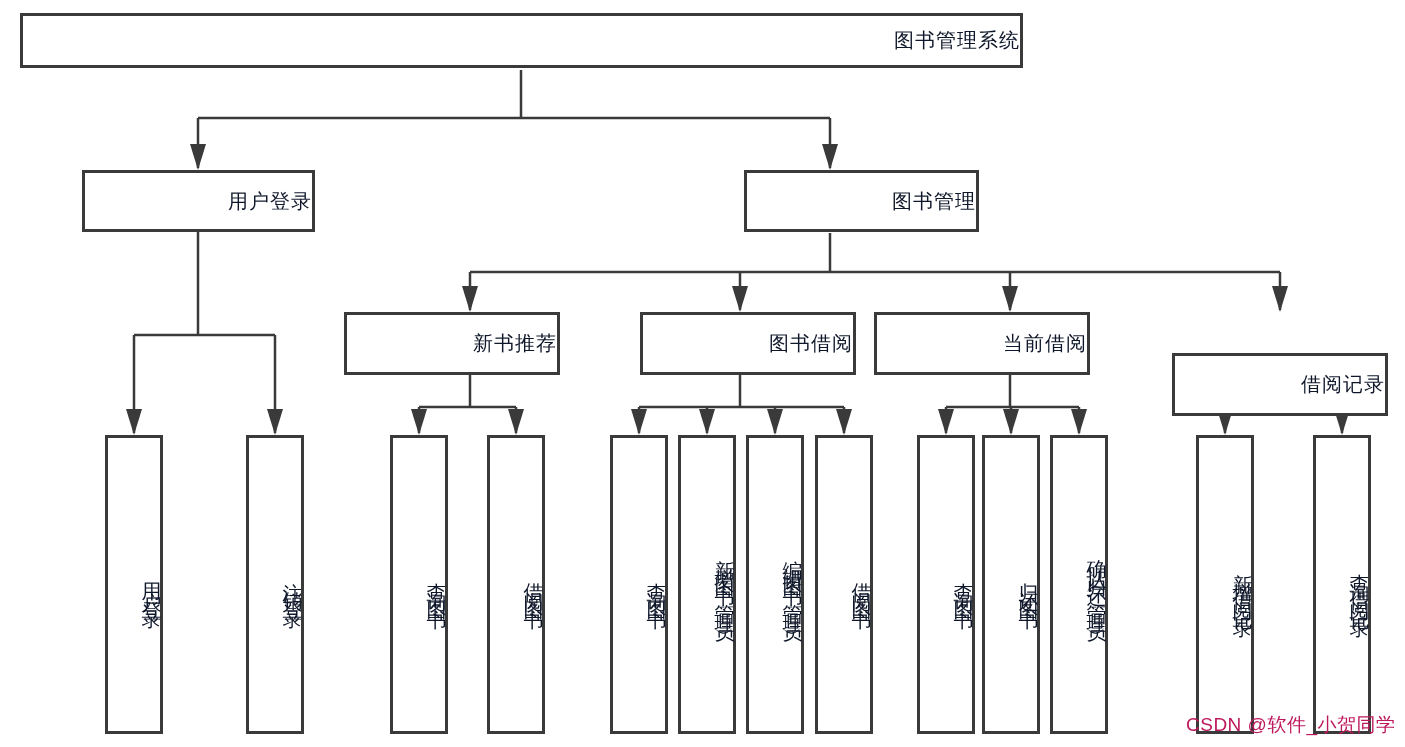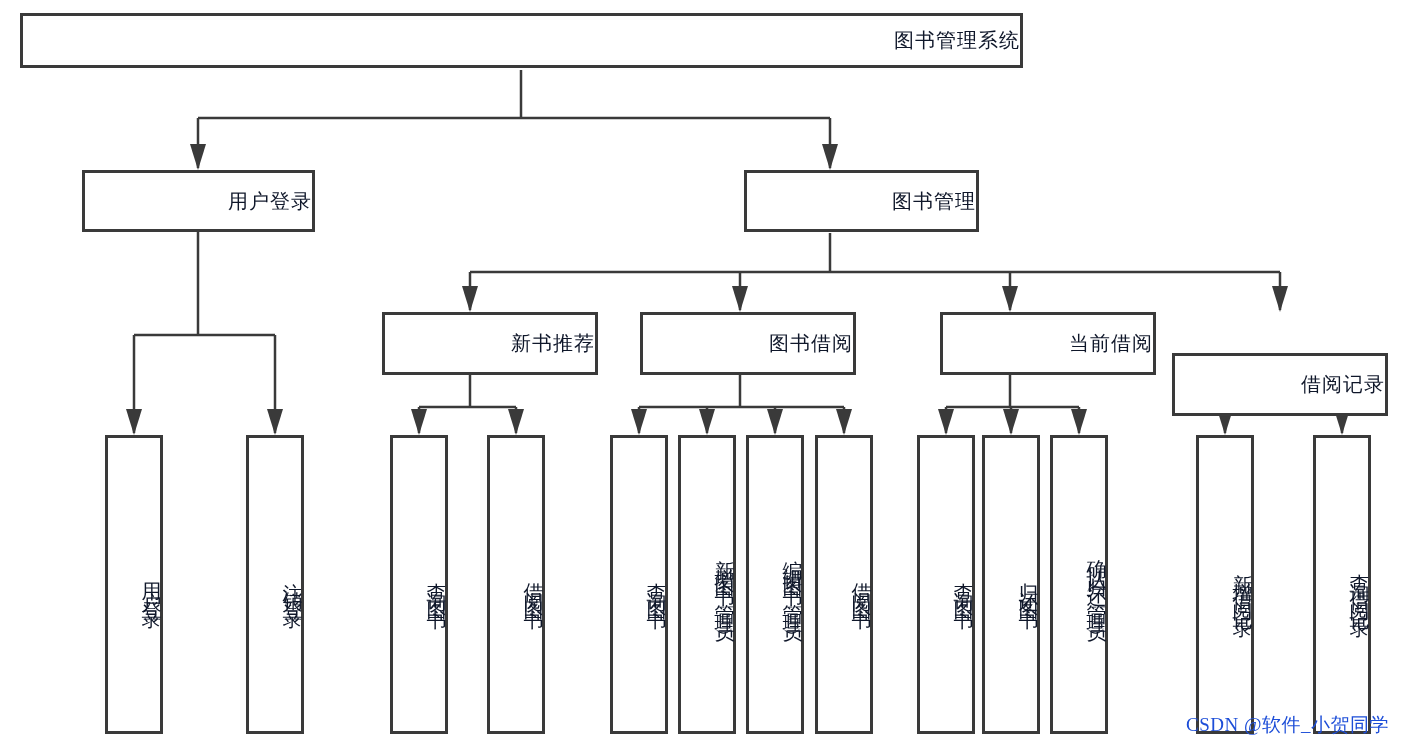--- a/index.html
+++ b/index.html
@@ -29,23 +29,23 @@
     font-size: 20px;
     letter-spacing: 1px;
     z-index: 1;
     font-family: Liberation Mono, monospace;
   }
   .root-box   { left: 20px;  top: 13px;  width: 1003px; height: 55px; }
   .l2-box     { top: 170px; height: 62px; }
   .l2-a       { left: 82px;  width: 233px; }
   .l2-b       { left: 712px; width: 235px; margin-left: 32px; }
   .l3-box     { top: 312px; height: 63px; width: 216px; }
-  .l3-0       { left: 382px; }
+  .l3-0       { left: 344px; }
   .l3-1       { left: 640px; }
-  .l3-2       { left: 940px; }
+  .l3-2       { left: 874px; }
   .l3-3       { left: 1172px; margin-top: 41px; }
   .leaf {
     top: 435px;
     width: 58px;
     height: 299px;
   }
   .leaf .vtext {
     writing-mode: vertical-rl;
     text-orientation: mixed;
     letter-spacing: 9px;
@@ -64,25 +64,24 @@
   .lf-8  { left: 917px; }
   .lf-9  { left: 982px; }
   .lf-10 { left: 1050px; }
   .lf-11 { left: 1196px; }
   .lf-12 { left: 1313px; }
   .watermark {
     position: absolute;
     left: 1186px;
     top: 712px;
     z-index: 2;
-    color: #1d4ed8;
+    color: #be185d;
     font-size: 19px;
     letter-spacing: 0.5px;
     white-space: nowrap;
-    font-family: Liberation Serif, serif;
   }
 </style>
 </head>
 <body>
 
 <div class="canvas">
 
   <svg class="connector-layer" width="1405" height="747" viewBox="0 0 1405 747" xmlns="http://www.w3.org/2000/svg">
     <defs>
       <marker id="arrow" viewBox="0 0 26 16" refX="24" refY="8" markerWidth="26" markerHeight="16" markerUnits="userSpaceOnUse" orient="auto">

